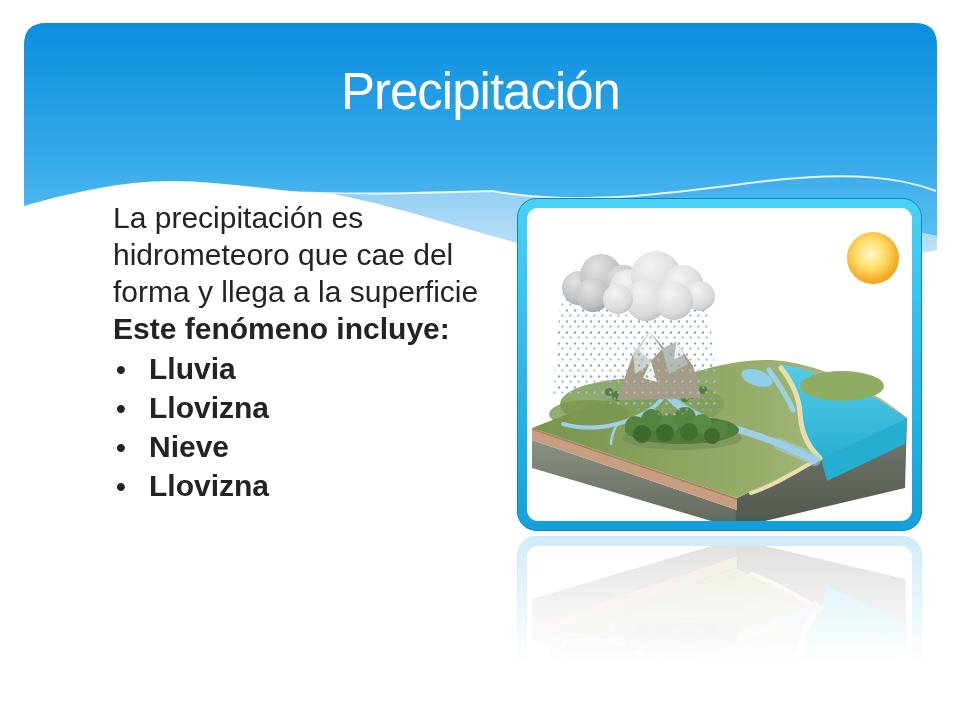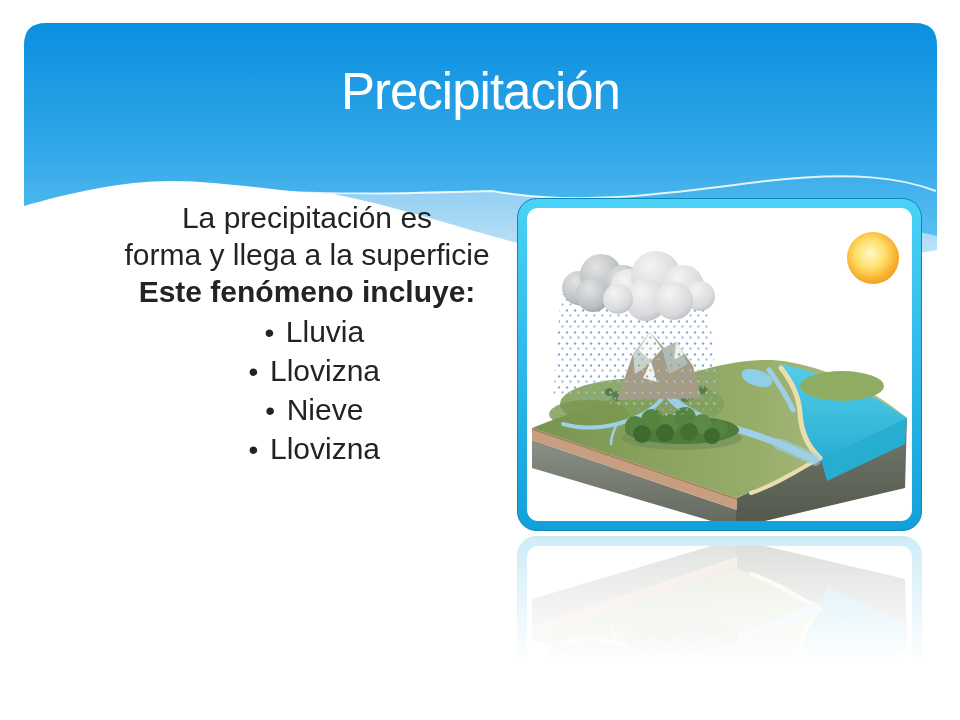--- a/index.html
+++ b/index.html
@@ -8,27 +8,26 @@
   .slide{position:absolute;inset:0;width:960px;height:596px;background:#fff;}
   svg{display:block;}
   #bg-waves{position:absolute;left:0;top:0;}
   .title{
     position:absolute;left:24px;top:62px;width:913px;
     text-align:center;
     font-size:51px;font-weight:400;letter-spacing:-1px;
     color:var(--title-white,#ffffff);
   }
   .text-block{
-    position:absolute;left:97px;top:199px;width:420px;
+    position:absolute;left:113px;top:199px;width:420px;
     color:var(--text-dark,#232323);
-    text-align:center;
   }
   .pline{font-size:30px;line-height:37px;white-space:nowrap;}
   .emph{font-size:30px;line-height:37px;font-weight:bold;white-space:nowrap;}
-  ul.bullets{list-style:none;margin:3px 0 8px 0;padding:0;}
+  ul.bullets{list-style:none;margin:3px 0 8px 0;padding:0;font-weight:bold;}
   ul.bullets li{font-size:30px;line-height:38px;white-space:nowrap;}
   ul.bullets .dot{display:inline-block;width:33px;padding-left:3px;font-size:28px;}
   .figure{position:absolute;left:517px;top:198px;width:405px;height:505px;}
 </style>
 </head>
 <body>
 
 <div class="slide">
 
   <svg id="bg-waves" width="960" height="720" viewBox="0 0 960 720" aria-hidden="true">
@@ -49,20 +48,21 @@
          C 498,188 440,190 377,194 C 303,198 237,181 172,181
          C 120,181 70,193 24,206 Z"></path>
     <path fill="none" stroke="#ffffff" stroke-width="2" opacity="0.85" d="M 164,183 C 290,197 400,194 492,191 C 584,207 668,193 766,181 C 854,171 902,178 936,191"></path>
   </svg>
 
   <div class="title">Precipitación</div>
 
   <div class="text-block">
     <div>
         <div class="pline">La precipitación es</div>
+        <div class="pline">hidrometeoro que cae del</div>
         <div class="pline">forma y llega a la superficie</div>
       </div>
     <div class="emph">Este fenómeno incluye:</div>
     <ul class="bullets">
         <li><span class="dot">•</span><span class="btxt">Lluvia</span></li>
         <li><span class="dot">•</span><span class="btxt">Llovizna</span></li>
         <li><span class="dot">•</span><span class="btxt">Nieve</span></li>
         <li><span class="dot">•</span><span class="btxt">Llovizna</span></li>
       </ul>
   </div>

